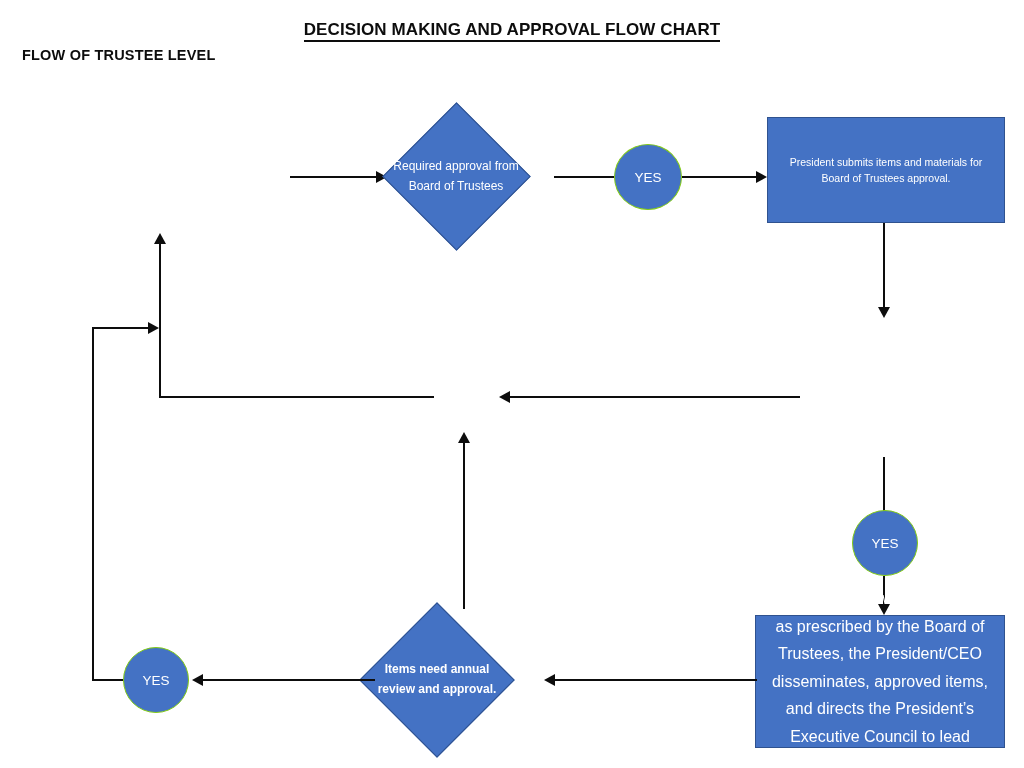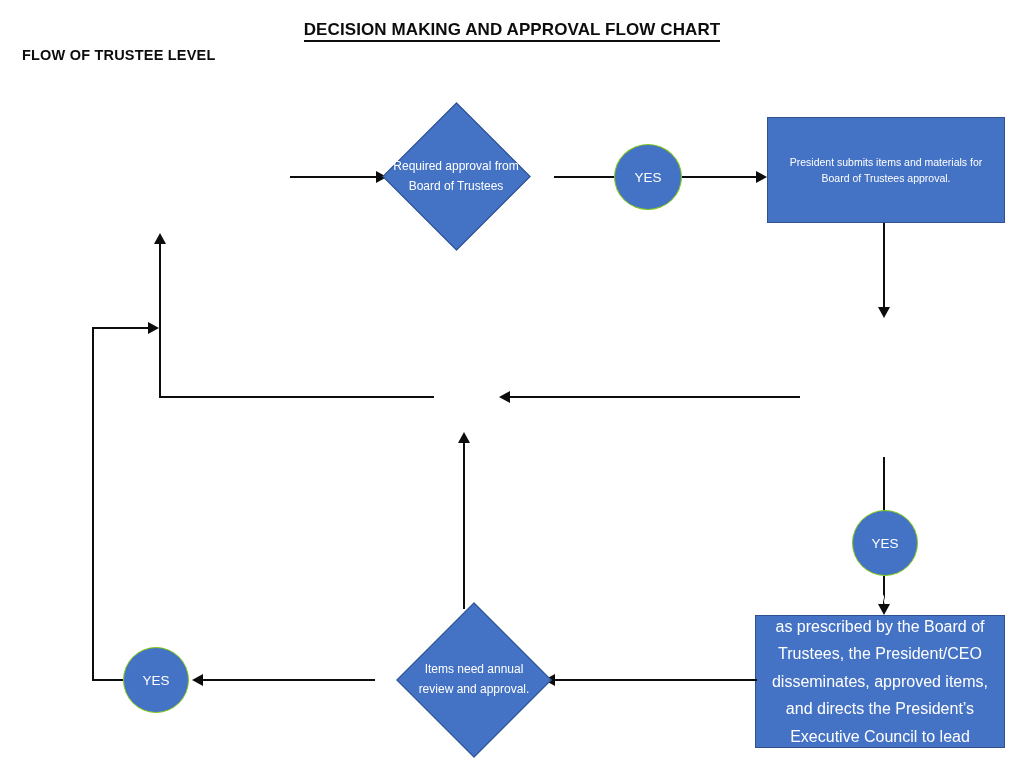--- a/index.html
+++ b/index.html
@@ -189,21 +189,21 @@
   <div class="conn v-line" style="left:883px; top:576px; height:30px;"></div>
   <div class="arrow arrow-down" style="left:878px; top:604px;"></div>
 
   <div class="node proc left-text" style="left:755px; top:615px; width:250px; height:133px;">
     <span>With vested powers and duties as prescribed by the Board of Trustees, the President/CEO disseminates, approved items, and directs the President’s Executive Council to lead implementation.</span>
   </div>
 
   <div class="conn h-line" style="left:555px; top:679px; width:202px;"></div>
   <div class="arrow arrow-left" style="left:544px; top:674px;"></div>
 
-  <div class="diamond-wrap" style="left:419px; top:625px; width:110px; height:110px;">
+  <div class="diamond-wrap" style="left:382px; top:625px; width:110px; height:110px;font-weight:bold;">
     <div class="diamond-shape"></div>
     <div class="diamond-label" style="width:130px; left:-10px;">Items need annual review and approval.</div>
   </div>
 
   <div class="conn v-line" style="left:463px; top:443px; height:166px;"></div>
   <div class="arrow arrow-up" style="left:458px; top:432px;"></div>
 
   <div class="conn h-line" style="left:203px; top:679px; width:172px;"></div>
   <div class="arrow arrow-left" style="left:192px; top:674px;"></div>
 

